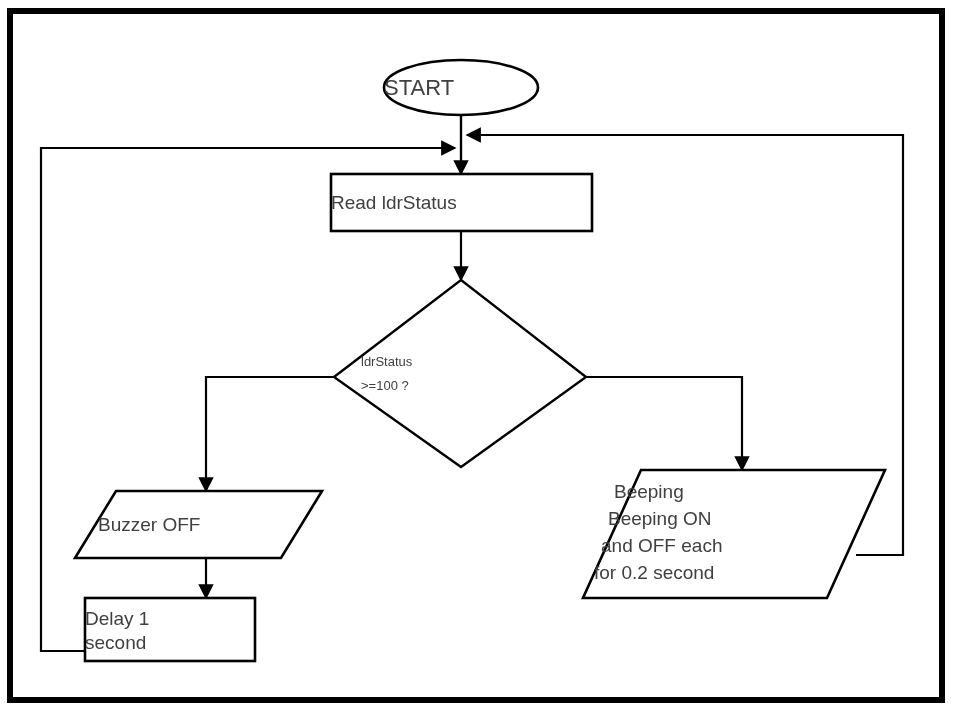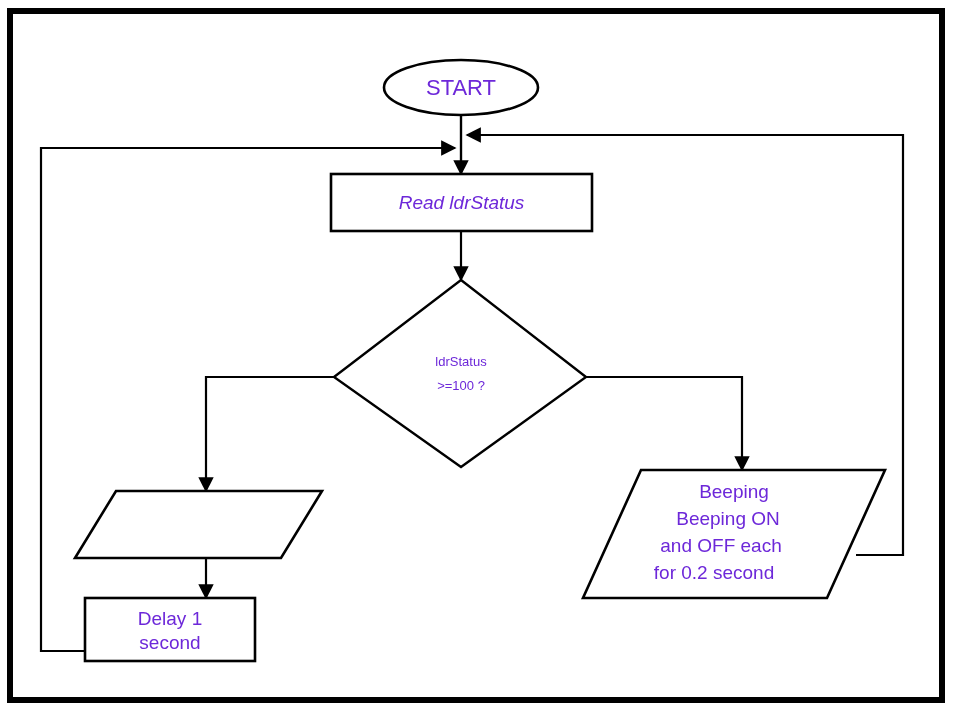--- a/index.html
+++ b/index.html
@@ -31,29 +31,29 @@
   }
   #flow {
     position: absolute;
     left: 0;
     top: 0;
     width: 957px;
     height: 715px;
   }
   .node-label {
     position: absolute;
-    text-align: center;
-    color: #6d28d9;
+    text-align: left;
+    color: #404040;
     font-family: "Liberation Sans", sans-serif;
     white-space: pre;
     line-height: 1.17;
     pointer-events: none;
   }
   .lbl-start   { font-size: 22px; }
-  .lbl-read    { font-size: 19px; font-style: italic; }
+  .lbl-read    { font-size: 19px; }
   .lbl-dec     { font-size: 13px; }
   .lbl-off     { font-size: 19px; }
   .lbl-delay   { font-size: 19px; }
   .lbl-beep    { font-size: 19px; }
 </style>
 </head>
 <body>
 
 <div id="canvas">
 
@@ -98,20 +98,21 @@
     <polygon points="641,470 885,470 827,598 583,598" fill="#ffffff" stroke="#000000" stroke-width="2.6"></polygon>
   </svg>
 
   <div class="node-label lbl-start" style="left:384px; top:75px; width:154px;">START</div>
 
   <div class="node-label lbl-read" style="left:331px; top:192px; width:261px;">Read ldrStatus</div>
 
   <div class="node-label lbl-dec" style="left:361px; top:354px; width:200px;">ldrStatus</div>
   <div class="node-label lbl-dec" style="left:361px; top:378px; width:200px;">&gt;=100 ?</div>
 
+  <div class="node-label lbl-off" style="left:98px; top:514px; width:200px;">Buzzer OFF</div>
 
   <div class="node-label lbl-delay" style="left:85px; top:608px; width:170px;">Delay 1</div>
   <div class="node-label lbl-delay" style="left:85px; top:632px; width:170px;">second</div>
 
   <div class="node-label lbl-beep" style="left:614px; top:481px; width:240px;">Beeping</div>
   <div class="node-label lbl-beep" style="left:608px; top:508px; width:240px;">Beeping ON</div>
   <div class="node-label lbl-beep" style="left:601px; top:535px; width:240px;">and OFF each</div>
   <div class="node-label lbl-beep" style="left:594px; top:562px; width:240px;">for 0.2 second</div>
 
 </div>

